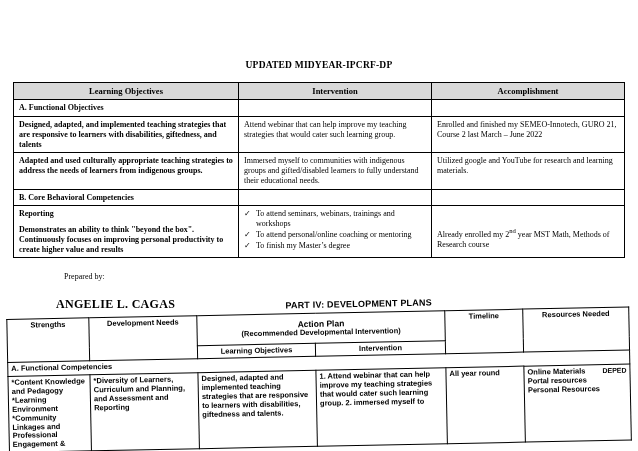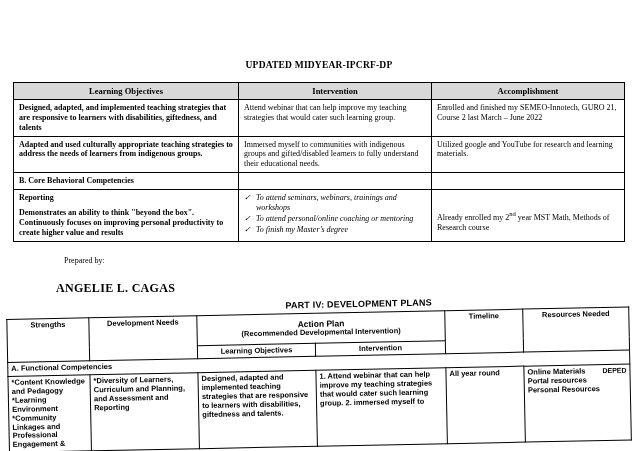--- a/index.html
+++ b/index.html
@@ -66,21 +66,20 @@
     font-weight: bold;
     font-size: 8px;
     padding-top: 4px;
     padding-bottom: 4px;
   }
 
   ul.checklist {
     list-style: none;
     margin: 0;
     padding: 0;
-    font-style: italic;
   }
   ul.checklist li {
     position: relative;
     padding-left: 12px;
     margin-bottom: 1px;
     font-size: 8px;
     line-height: 1.25;
   }
   ul.checklist li:before {
     content: "\2713";
@@ -191,20 +190,25 @@
   <table class="ipcrf">
     <thead>
       <tr>
         <th class="col-a">Learning Objectives</th>
         <th class="col-b">Intervention</th>
         <th class="col-c">Accomplishment</th>
       </tr>
     </thead>
     <tbody>
 
+      <tr class="hdr-row">
+        <td>A.  Functional Objectives</td>
+        <td></td>
+        <td></td>
+      </tr>
 
       <tr>
         <td class="bold">Designed, adapted, and implemented teaching strategies that are responsive to learners with disabilities, giftedness, and talents</td>
         <td>Attend webinar that can help improve my teaching strategies that would cater such learning group.</td>
         <td>Enrolled and finished my SEMEO-Innotech, GURO 21, Course 2 last March – June 2022</td>
       </tr>
 
       <tr>
         <td class="bold">Adapted and used culturally appropriate teaching strategies to address the needs of learners from indigenous groups.</td>
         <td>Immersed myself to communities with indigenous groups and gifted/disabled learners to fully understand their educational needs.</td>

